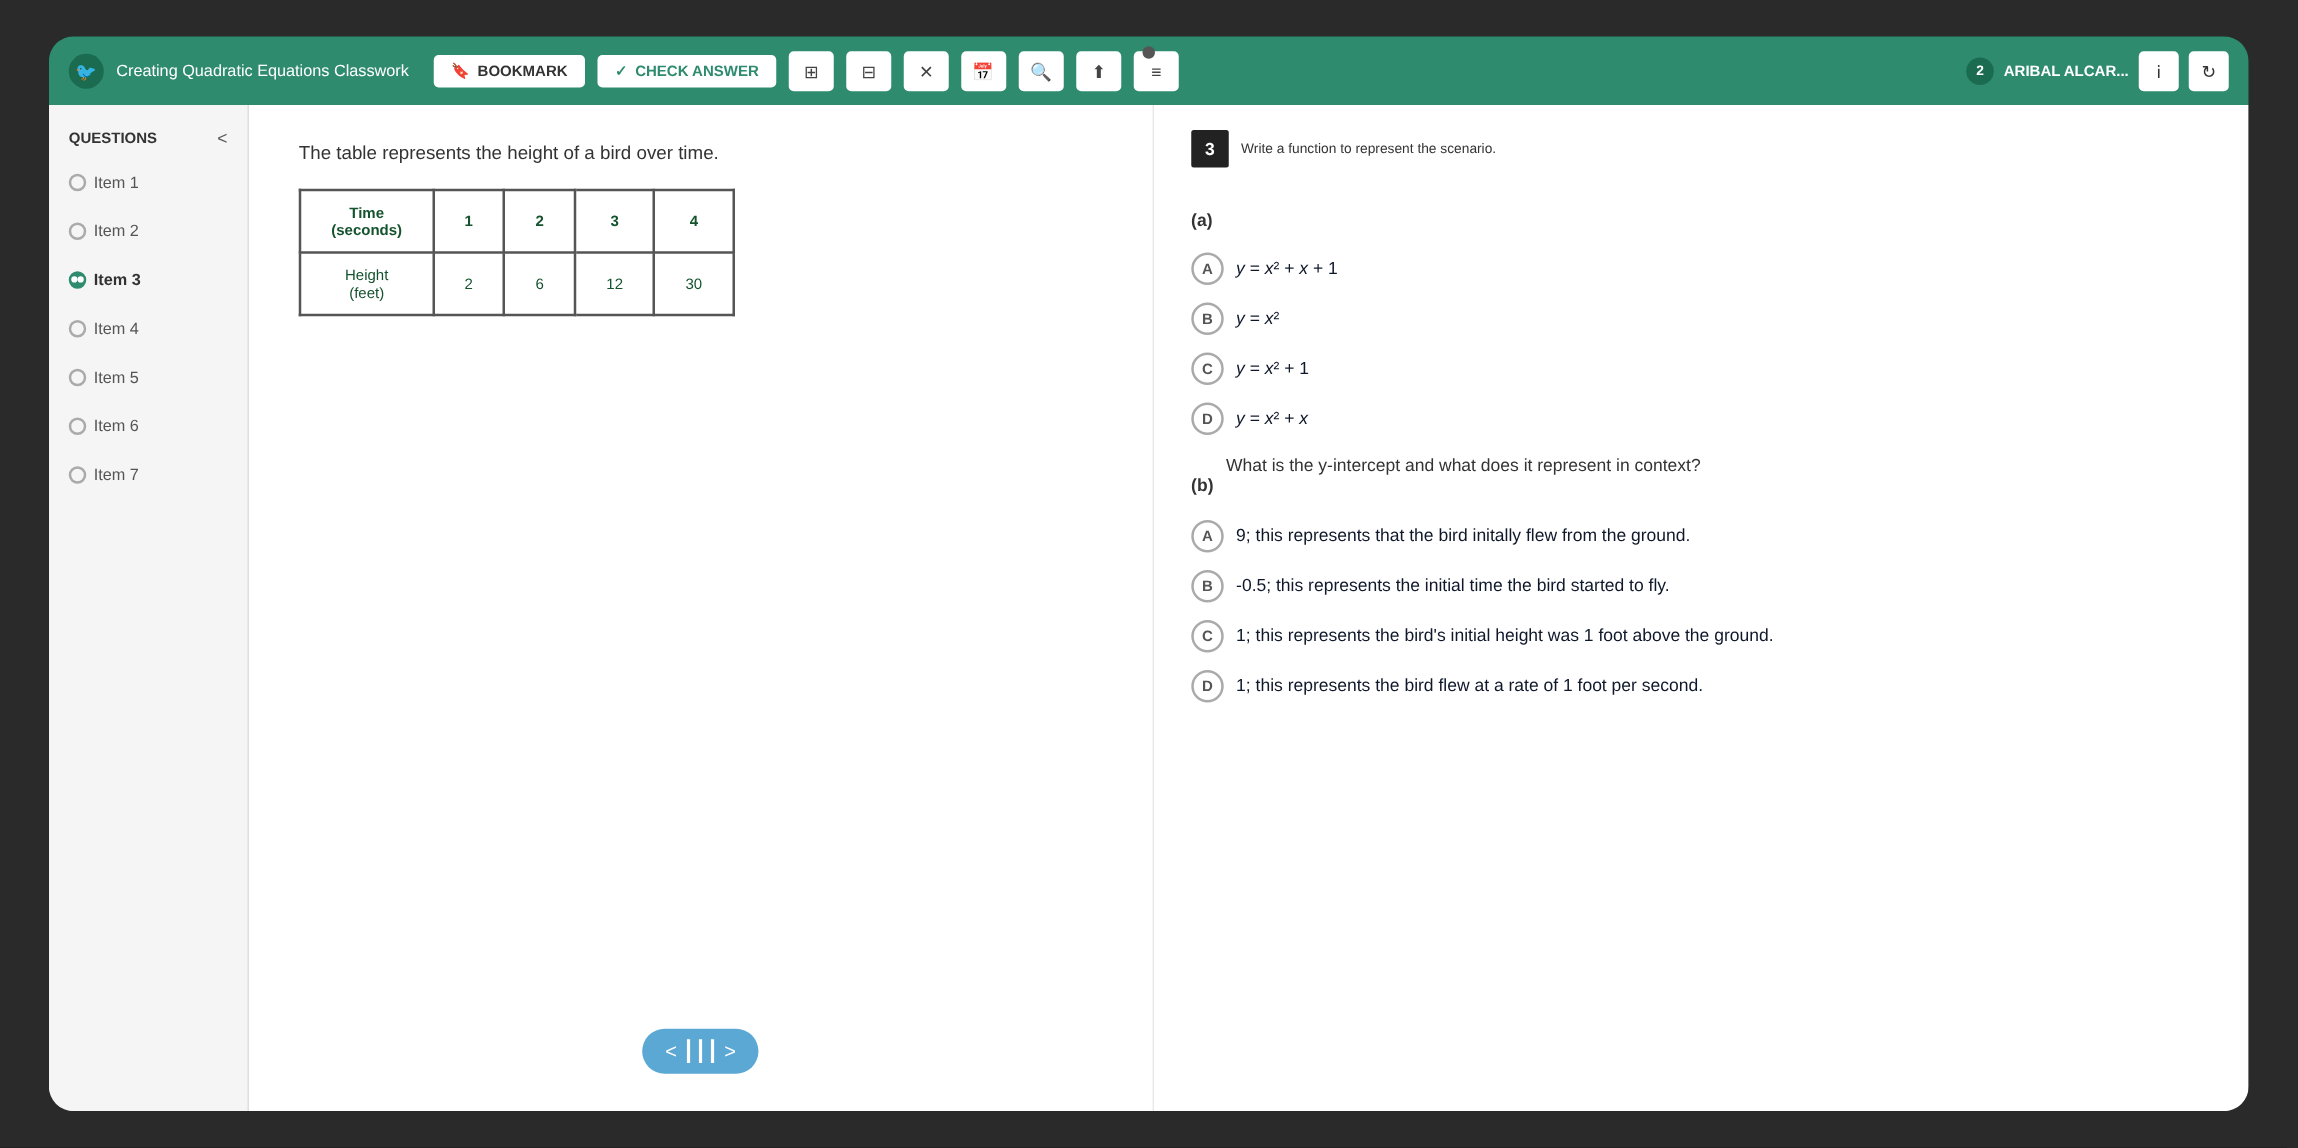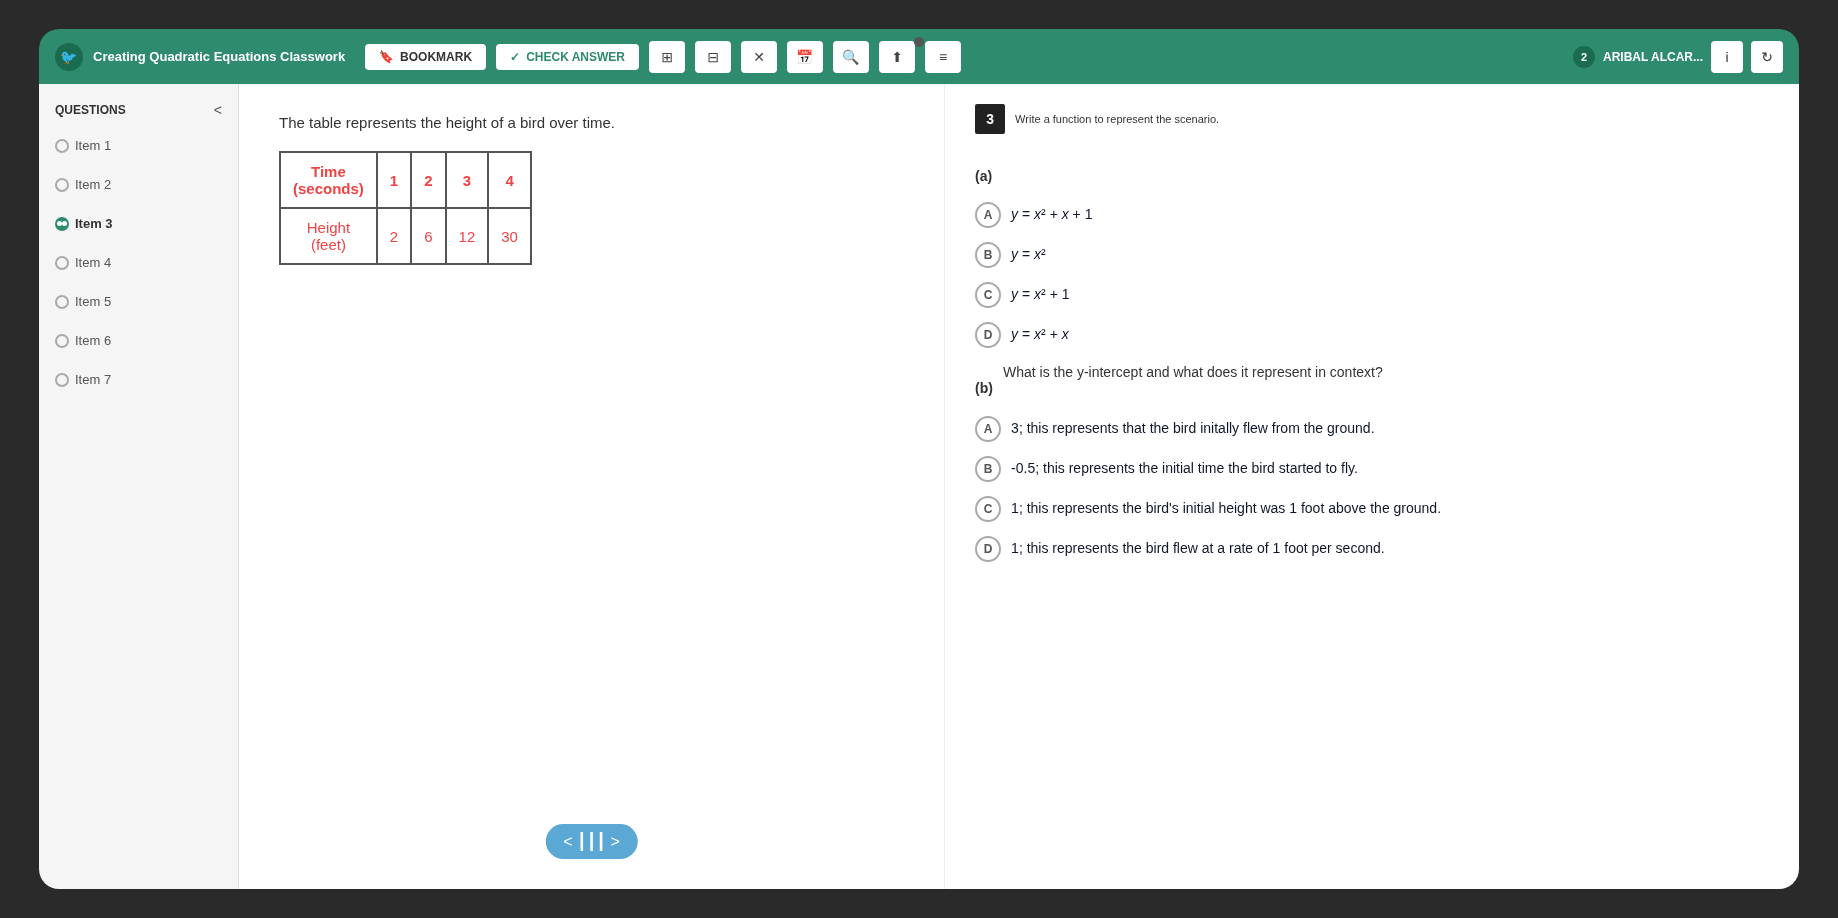--- a/index.html
+++ b/index.html
@@ -40,21 +40,21 @@
       border-radius: 50%;
       display: flex;
       align-items: center;
       justify-content: center;
       color: white;
       font-size: 14px;
     }
     .app-title {
       color: white;
       font-size: 13px;
-      font-weight: bold;
+      font-weight: normal;
       white-space: nowrap;
       margin-right: 10px;
     }
     .toolbar-btn {
       background: white;
       border: none;
       border-radius: 4px;
       padding: 6px 14px;
       font-size: 12px;
       font-weight: bold;
@@ -117,21 +117,21 @@
       color: #333;
     }
     
     .main-area {
       display: flex;
       flex: 1;
       overflow: hidden;
     }
     
     .sidebar {
-      width: 200px;
+      width: 160px;
       background: #f5f5f5;
       border-right: 1px solid #ddd;
       padding: 10px 0;
       flex-shrink: 0;
     }
     .sidebar-header {
       padding: 8px 16px;
       font-size: 12px;
       font-weight: bold;
       color: #333;
@@ -185,24 +185,24 @@
       color: #333;
       margin-bottom: 20px;
     }
     
     .data-table {
       border-collapse: collapse;
       margin-bottom: 30px;
     }
     .data-table th, .data-table td {
       border: 2px solid #555;
-      padding: 10px 12px;
+      padding: 10px 24px;
       text-align: center;
-      font-size: 15px;
-      color: #ef4444;
+      font-size: 12px;
+      color: #14532d;
     }
     .data-table th {
       background: white;
       font-weight: bold;
     }
     .question-number-box {
       display: inline-flex;
       align-items: center;
       justify-content: center;
       width: 30px;
@@ -451,21 +451,21 @@
           <span class="option-text"><i>y</i> = <i>x</i>² + <i>x</i></span>
         </div>
 
         <div style="display:flex; align-items:flex-start; margin-top:16px; margin-bottom:10px; gap:10px;">
           <span class="sub-label">(b)</span>
           <span style="font-size:14px; color:#333;">What is the y-intercept and what does it represent in context?</span>
         </div>
 
         <div class="answer-option">
           <div class="option-circle">A</div>
-          <span class="option-text">3; this represents that the bird initally flew from the ground.</span>
+          <span class="option-text">9; this represents that the bird initally flew from the ground.</span>
         </div>
         <div class="answer-option">
           <div class="option-circle">B</div>
           <span class="option-text">-0.5; this represents the initial time the bird started to fly.</span>
         </div>
         <div class="answer-option">
           <div class="option-circle">C</div>
           <span class="option-text">1; this represents the bird's initial height was 1 foot above the ground.</span>
         </div>
         <div class="answer-option">

